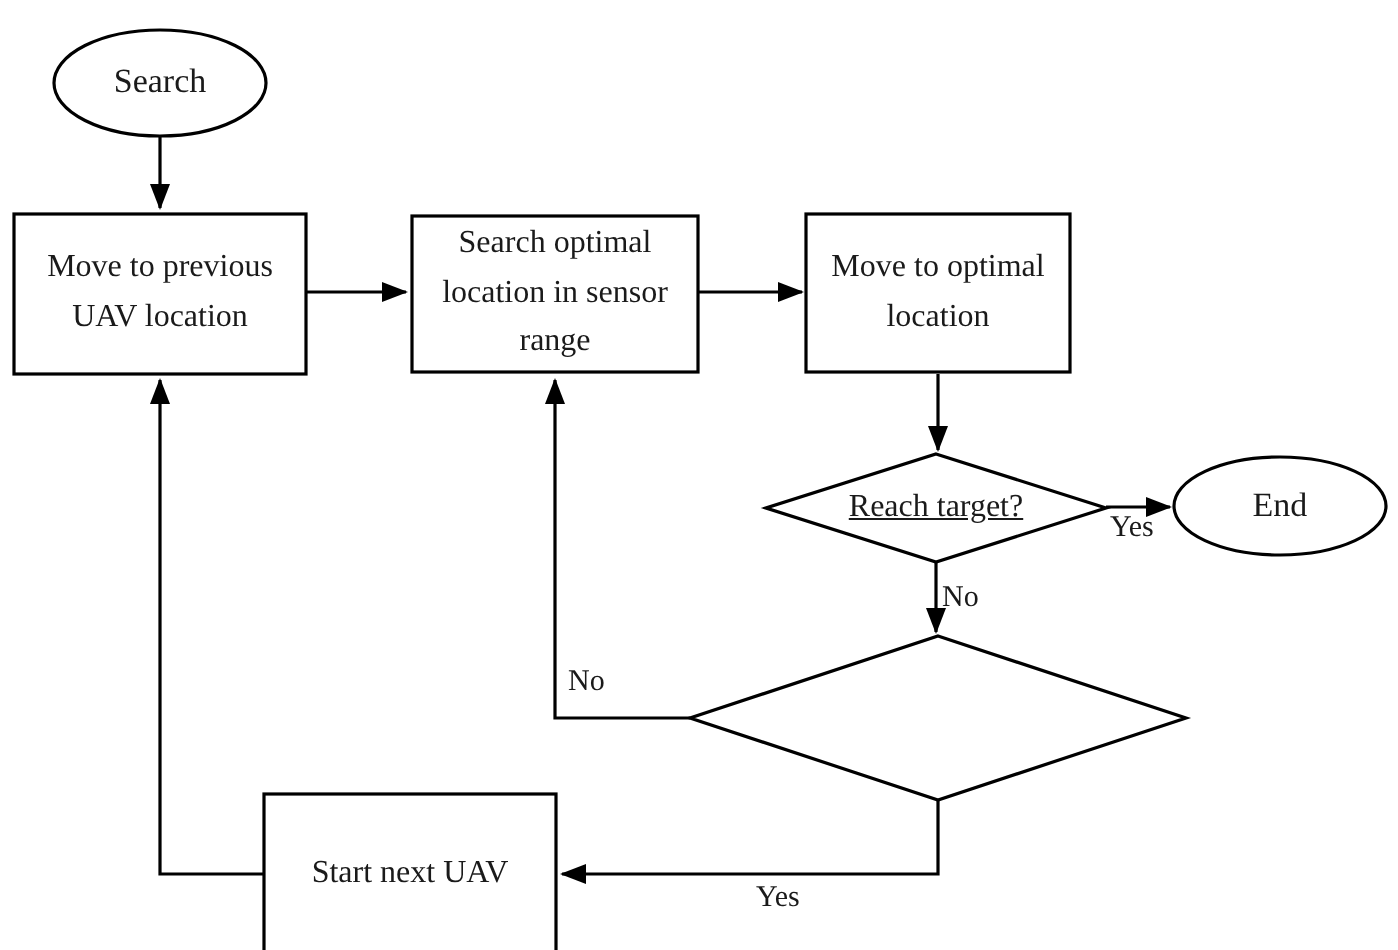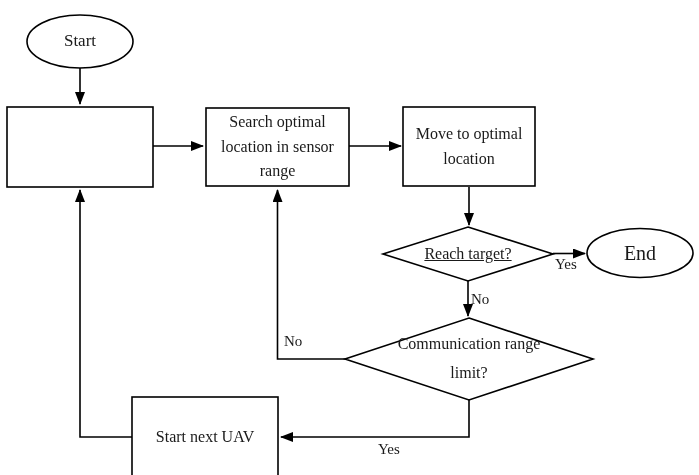--- a/index.html
+++ b/index.html
@@ -72,43 +72,43 @@
       <path d="M469 187 L469 225" marker-end="url(#arrow)"></path>
       <path d="M553 253.5 L585 253.5" marker-end="url(#arrow)"></path>
       <path d="M468 281 L468 316" marker-end="url(#arrow)"></path>
       <path d="M345 359 L277.5 359 L277.5 190" marker-end="url(#arrow)"></path>
       <path d="M469 400 L469 437 L281 437" marker-end="url(#arrow)"></path>
       <path d="M132 437 L80 437 L80 190" marker-end="url(#arrow)"></path>
     </g>
   </svg>
 
   <div class="node-label" style="left:27px; top:15px; width:106px; height:53px; font-size:17px;">
-    <span class="inner">Start</span>
+    <span class="inner">Search</span>
   </div>
 
+  <div class="node-label" style="left:7px; top:107px; width:146px; height:80px;">
+    <span class="inner" style="width:130px;">Move to previous UAV location</span>
+  </div>
 
   <div class="node-label" style="left:206px; top:108px; width:143px; height:78px;">
     <span class="inner" style="width:132px;">Search optimal location in sensor range</span>
   </div>
 
   <div class="node-label" style="left:403px; top:107px; width:132px; height:79px;justify-content:center;">
     <span class="inner" style="width:118px;">Move to optimal location</span>
   </div>
 
   <div class="node-label" style="left:383px; top:227px; width:170px; height:54px;text-decoration:underline;">
     <span class="inner">Reach target?</span>
   </div>
 
-  <div class="node-label" style="left:587px; top:228px; width:106px; height:50px; font-size:20px;">
+  <div class="node-label" style="left:587px; top:228px; width:106px; height:50px; font-size:17px;">
     <span class="inner">End</span>
   </div>
 
-  <div class="node-label" style="left:345px; top:318px; width:248px; height:82px; line-height:1.8;">
-    <span class="inner" style="width:170px;">Communication range limit?</span>
-  </div>
 
   <div class="node-label" style="left:132px; top:397px; width:146px; height:80px;">
     <span class="inner">Start next UAV</span>
   </div>
 
   <span class="edge-label" style="left:555px; top:256px;">Yes</span>
 
   <span class="edge-label" style="left:471px; top:291px;">No</span>
 
   <span class="edge-label" style="left:284px; top:333px;">No</span>

